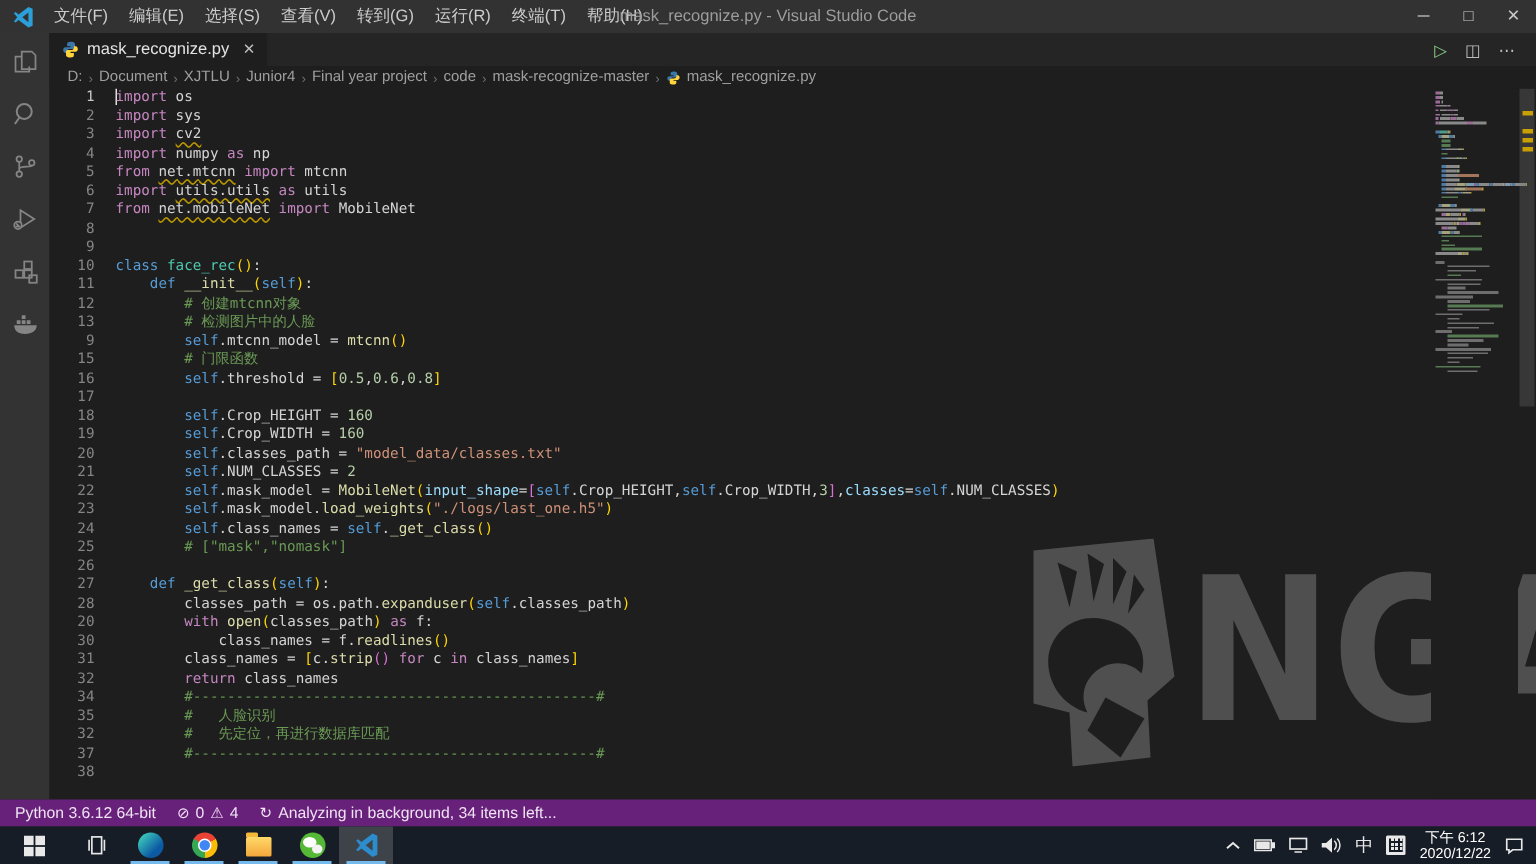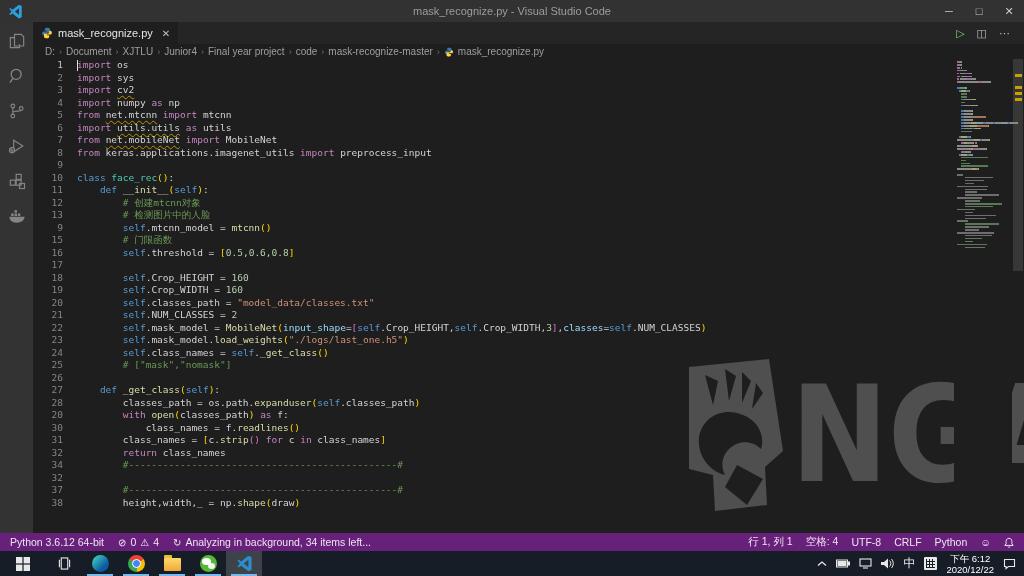--- a/index.html
+++ b/index.html
@@ -115,20 +115,30 @@
   .wechat-ico::after { content:""; position:absolute; right:2px; bottom:3px; width:7px; height:6px;
       border-radius:50%; background:#f3f3f3; }
 </style>
 </head>
 <body>
 
 <div class="titlebar">
   <svg class="vscode-logo" viewBox="0 0 24 24">
     <path fill="#2c9fd8" d="M17.5 1 22 3v18l-4.5 2L7 15l-3.2 2.6L2 16.4 5.6 12 2 7.6l1.8-1.2L7 9 17.5 1zm0 5.8L11 12l6.5 5.2V6.8z"></path>
   </svg>
+  <div id="menubar" style="display:flex;">
+      <span class="menu-item">文件(F)</span>
+      <span class="menu-item">编辑(E)</span>
+      <span class="menu-item">选择(S)</span>
+      <span class="menu-item">查看(V)</span>
+      <span class="menu-item">转到(G)</span>
+      <span class="menu-item">运行(R)</span>
+      <span class="menu-item">终端(T)</span>
+      <span class="menu-item">帮助(H)</span>
+    </div>
   <div class="win-title">mask_recognize.py - Visual Studio Code</div>
   <div class="win-controls">
     <div class="win-btn">─</div>
     <div class="win-btn">□</div>
     <div class="win-btn">✕</div>
   </div>
 </div>
 
 <div class="main">
   <div class="activitybar">
@@ -219,21 +229,21 @@
 
     <div class="editor-scroll">
       <div id="code">
           <div class="code-line"><span class="ln" style="color: rgb(198, 198, 198);">1</span><span class="lc"><span class="cursor"></span><span class="tk-kw1">import</span><span class="tk-pl"> os</span></span></div>
           <div class="code-line"><span class="ln">2</span><span class="lc"><span class="tk-kw1">import</span><span class="tk-pl"> sys</span></span></div>
           <div class="code-line"><span class="ln">3</span><span class="lc"><span class="tk-kw1">import</span><span class="tk-pl"> </span><span class="tk-wrn">cv2</span></span></div>
           <div class="code-line"><span class="ln">4</span><span class="lc"><span class="tk-kw1">import</span><span class="tk-pl"> numpy </span><span class="tk-kw1">as</span><span class="tk-pl"> np</span></span></div>
           <div class="code-line"><span class="ln">5</span><span class="lc"><span class="tk-kw1">from</span><span class="tk-pl"> </span><span class="tk-wrn">net.mtcnn</span><span class="tk-pl"> </span><span class="tk-kw1">import</span><span class="tk-pl"> mtcnn</span></span></div>
           <div class="code-line"><span class="ln">6</span><span class="lc"><span class="tk-kw1">import</span><span class="tk-pl"> </span><span class="tk-wrn">utils.utils</span><span class="tk-pl"> </span><span class="tk-kw1">as</span><span class="tk-pl"> utils</span></span></div>
           <div class="code-line"><span class="ln">7</span><span class="lc"><span class="tk-kw1">from</span><span class="tk-pl"> </span><span class="tk-wrn">net.mobileNet</span><span class="tk-pl"> </span><span class="tk-kw1">import</span><span class="tk-pl"> MobileNet</span></span></div>
-          <div class="code-line"><span class="ln">8</span><span class="lc"><span class="tk-kw1">from</span><span class="tk-pl"> keras.applications.imagenet_utils </span><span class="tk-kw1">import</span><span class="tk-pl"> preprocess_input</span></span></div>
+          <div class="code-line"><span class="ln">8</span></div>
           <div class="code-line"><span class="ln">9</span><span class="lc"></span></div>
           <div class="code-line"><span class="ln">10</span><span class="lc"><span class="tk-kw2">class</span><span class="tk-pl"> </span><span class="tk-cl">face_rec</span><span class="tk-b1">()</span><span class="tk-pl">:</span></span></div>
           <div class="code-line"><span class="ln">11</span><span class="lc"><span class="tk-pl">    </span><span class="tk-kw2">def</span><span class="tk-pl"> </span><span class="tk-fn">__init__</span><span class="tk-b1">(</span><span class="tk-kw2">self</span><span class="tk-b1">)</span><span class="tk-pl">:</span></span></div>
           <div class="code-line"><span class="ln">12</span><span class="lc"><span class="tk-pl">        </span><span class="tk-com"># 创建mtcnn对象</span></span></div>
           <div class="code-line"><span class="ln">13</span><span class="lc"><span class="tk-pl">        </span><span class="tk-com"># 检测图片中的人脸</span></span></div>
           <div class="code-line"><span class="ln">9</span><span class="lc"><span class="tk-pl">        </span><span class="tk-kw2">self</span><span class="tk-pl">.mtcnn_model = </span><span class="tk-fn">mtcnn</span><span class="tk-b1">()</span></span></div>
           <div class="code-line"><span class="ln">15</span><span class="lc"><span class="tk-pl">        </span><span class="tk-com"># 门限函数</span></span></div>
           <div class="code-line"><span class="ln">16</span><span class="lc"><span class="tk-pl">        </span><span class="tk-kw2">self</span><span class="tk-pl">.threshold = </span><span class="tk-b1">[</span><span class="tk-num">0.5</span><span class="tk-pl">,</span><span class="tk-num">0.6</span><span class="tk-pl">,</span><span class="tk-num">0.8</span><span class="tk-b1">]</span></span></div>
           <div class="code-line"><span class="ln">17</span><span class="lc"></span></div>
           <div class="code-line"><span class="ln">18</span><span class="lc"><span class="tk-pl">        </span><span class="tk-kw2">self</span><span class="tk-pl">.Crop_HEIGHT = </span><span class="tk-num">160</span></span></div>
@@ -245,23 +255,24 @@
           <div class="code-line"><span class="ln">24</span><span class="lc"><span class="tk-pl">        </span><span class="tk-kw2">self</span><span class="tk-pl">.class_names = </span><span class="tk-kw2">self</span><span class="tk-pl">.</span><span class="tk-fn">_get_class</span><span class="tk-b1">()</span></span></div>
           <div class="code-line"><span class="ln">25</span><span class="lc"><span class="tk-pl">        </span><span class="tk-com"># ["mask","nomask"]</span></span></div>
           <div class="code-line"><span class="ln">26</span><span class="lc"></span></div>
           <div class="code-line"><span class="ln">27</span><span class="lc"><span class="tk-pl">    </span><span class="tk-kw2">def</span><span class="tk-pl"> </span><span class="tk-fn">_get_class</span><span class="tk-b1">(</span><span class="tk-kw2">self</span><span class="tk-b1">)</span><span class="tk-pl">:</span></span></div>
           <div class="code-line"><span class="ln">28</span><span class="lc"><span class="tk-pl">        classes_path = os.path.</span><span class="tk-fn">expanduser</span><span class="tk-b1">(</span><span class="tk-kw2">self</span><span class="tk-pl">.classes_path</span><span class="tk-b1">)</span></span></div>
           <div class="code-line"><span class="ln">20</span><span class="lc"><span class="tk-pl">        </span><span class="tk-kw1">with</span><span class="tk-pl"> </span><span class="tk-fn">open</span><span class="tk-b1">(</span><span class="tk-pl">classes_path</span><span class="tk-b1">)</span><span class="tk-pl"> </span><span class="tk-kw1">as</span><span class="tk-pl"> f:</span></span></div>
           <div class="code-line"><span class="ln">30</span><span class="lc"><span class="tk-pl">            class_names = f.</span><span class="tk-fn">readlines</span><span class="tk-b1">()</span></span></div>
           <div class="code-line"><span class="ln">31</span><span class="lc"><span class="tk-pl">        class_names = </span><span class="tk-b1">[</span><span class="tk-pl">c.</span><span class="tk-fn">strip</span><span class="tk-b2">()</span><span class="tk-pl"> </span><span class="tk-kw1">for</span><span class="tk-pl"> c </span><span class="tk-kw1">in</span><span class="tk-pl"> class_names</span><span class="tk-b1">]</span></span></div>
           <div class="code-line"><span class="ln">32</span><span class="lc"><span class="tk-pl">        </span><span class="tk-kw1">return</span><span class="tk-pl"> class_names</span></span></div>
           <div class="code-line"><span class="ln">34</span><span class="lc"><span class="tk-pl">        </span><span class="tk-com">#-----------------------------------------------#</span></span></div>
-          <div class="code-line"><span class="ln">32</span></div>
+          <div class="code-line"><span class="ln">35</span><span class="lc"><span class="tk-pl">        </span><span class="tk-com">#   人脸识别</span></span></div>
+          <div class="code-line"><span class="ln">32</span><span class="lc"><span class="tk-pl">        </span><span class="tk-com">#   先定位，再进行数据库匹配</span></span></div>
           <div class="code-line"><span class="ln">37</span><span class="lc"><span class="tk-pl">        </span><span class="tk-com">#-----------------------------------------------#</span></span></div>
-          <div class="code-line"><span class="ln">38</span><span class="lc"><span class="tk-pl">        height,width,_ = np.</span><span class="tk-fn">shape</span><span class="tk-b1">(</span><span class="tk-pl">draw</span><span class="tk-b1">)</span></span></div>
+          <div class="code-line"><span class="ln">38</span></div>
         </div>
 
       <div class="watermark">
         <div class="wm-row">
           <svg width="100" height="152" viewBox="0 0 100 152">
             <path fill="#4f4f4f" d="M4 8 L84 0 L98 92 L80 108 L82 146 L30 152 L28 116 L4 110 Z"></path>
             <g fill="#1e1e1e">
               <path d="M20 16 L33 22 L28 46 Z"></path>
               <path d="M40 10 L51 17 L44 42 Z"></path>
               <path d="M57 13 L66 22 L57 44 Z"></path>
@@ -578,34 +589,20 @@
       <span class="sb-ico">⊘</span>
       <span>0</span>
       <span class="sb-ico">⚠</span>
       <span>4</span>
     </span>
     <span class="sb-item">
       <span class="sb-ico">↻</span>
       <span>Analyzing in background, 34 items left...</span>
     </span>
   </div>
-  <div class="sb-right">
-    <span class="sb-item">行 1, 列 1</span>
-    <span class="sb-item">空格: 4</span>
-    <span class="sb-item">UTF-8</span>
-    <span class="sb-item">CRLF</span>
-    <span class="sb-item">Python</span>
-    <span class="sb-item">☺</span>
-    <span class="sb-item">
-      <svg width="10" height="11" viewBox="0 0 12 13" fill="none" stroke="#efe3f3" stroke-width="1.2">
-          <path d="M6 1.5c2.2 0 3.5 1.6 3.5 3.5v3l1.5 2h-10l1.5-2v-3c0-1.9 1.3-3.5 3.5-3.5z"></path>
-          <path d="M4.8 11.5a1.3 1.3 0 0 0 2.4 0"></path>
-        </svg>
-    </span>
-  </div>
 </div>
 
 <div class="taskbar">
   <div class="tb-start">
     <svg width="14" height="14" viewBox="0 0 14 14" fill="#e8e8e8">
         <rect x="0" y="0" width="6.4" height="6.4"></rect>
         <rect x="7.6" y="0" width="6.4" height="6.4"></rect>
         <rect x="0" y="7.6" width="6.4" height="6.4"></rect>
         <rect x="7.6" y="7.6" width="6.4" height="6.4"></rect>
       </svg>

